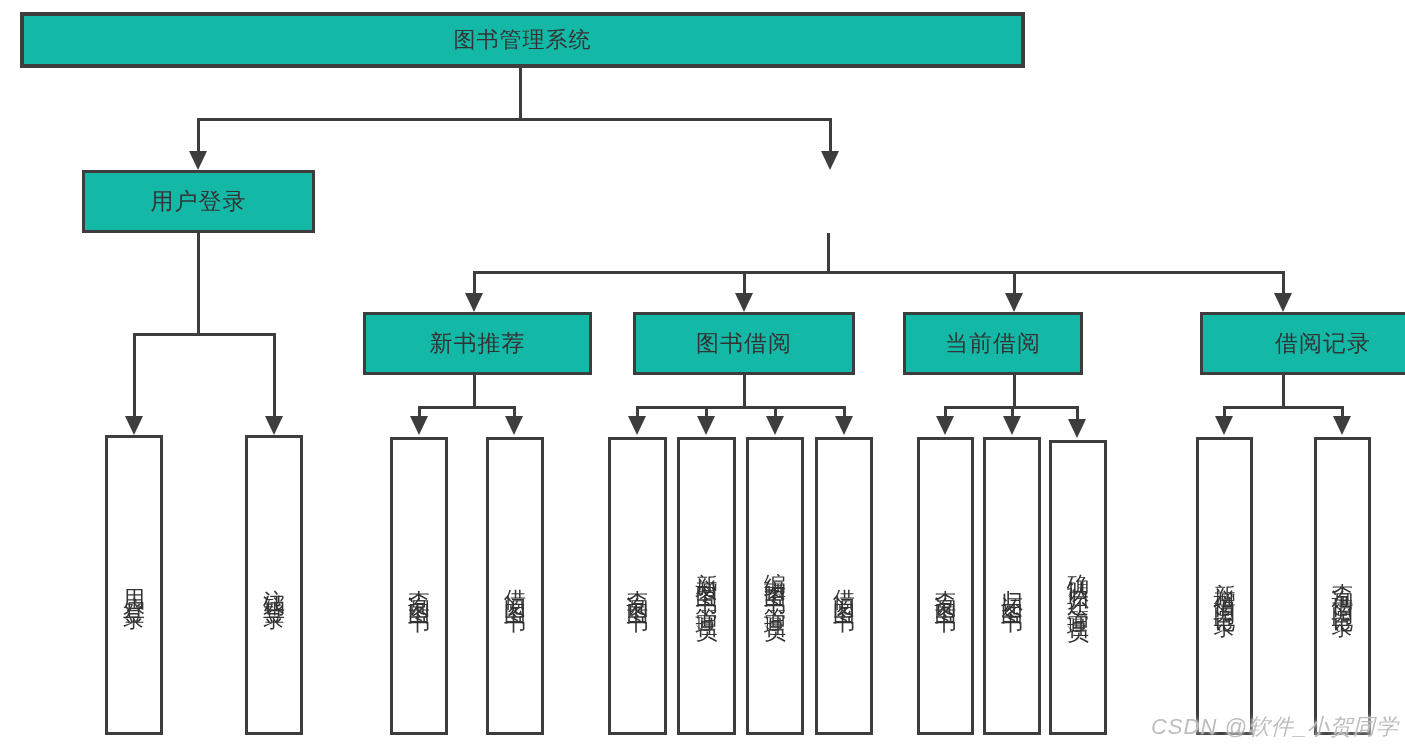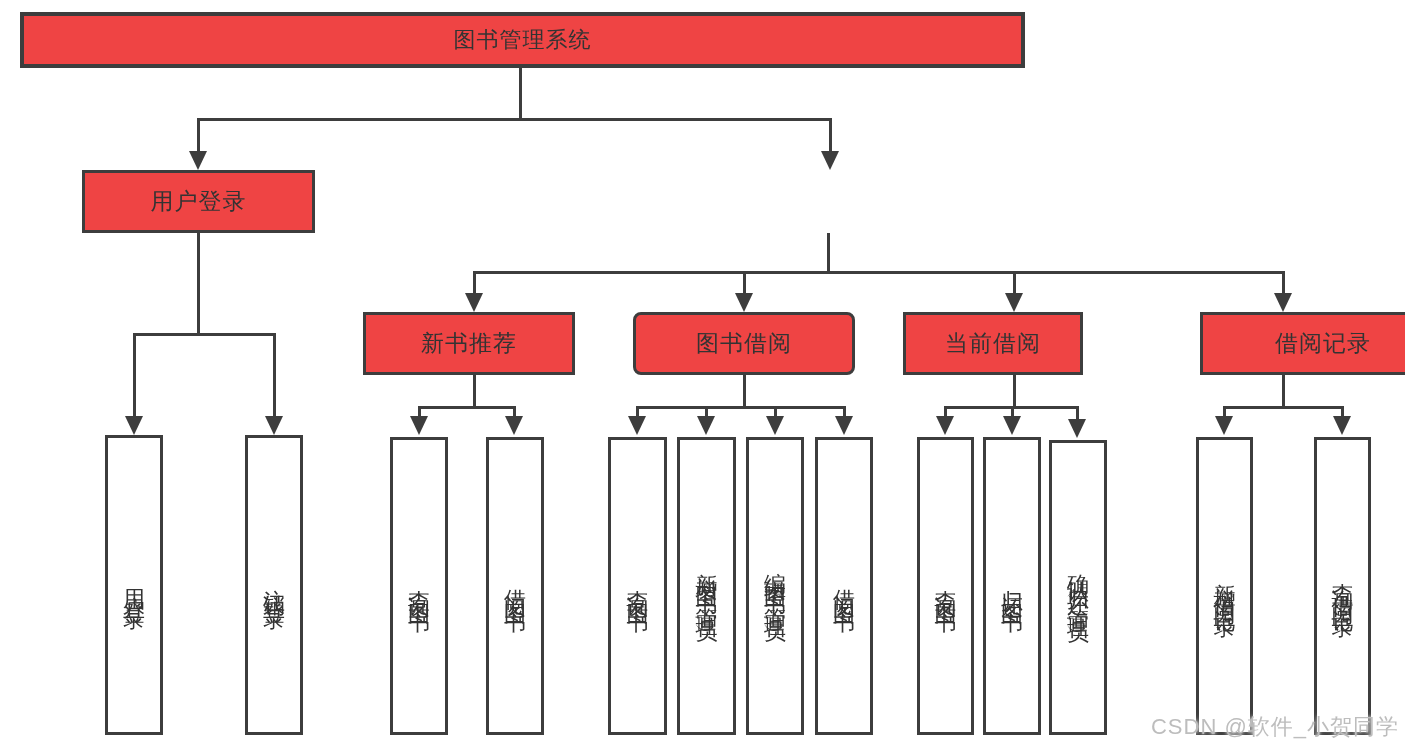--- a/index.html
+++ b/index.html
@@ -14,21 +14,21 @@
     height: 747px;
     background: #ffffff;
     overflow: hidden;
     color: #333333;
   }
   
   .node {
     position: absolute;
     box-sizing: border-box;
     border: 3px solid #3d3d3d;
-    background: #ef4444;
+    background: #14b8a6;
     display: flex;
     align-items: center;
     justify-content: center;
     font-size: 23px;
     color: #333333;
     letter-spacing: 1px;
   }
   .node.root { border-width: 4px; font-size: 22px; }
   
   .vnode {
@@ -62,20 +62,21 @@
   .watermark {
     position: absolute;
     top: 712px;
     right: 6px;
     font-size: 22px;
     color: #bdbdbd;
     letter-spacing: 1px;
     text-shadow: 0 0 3px rgba(255,255,255,0.9), 0 0 6px rgba(255,255,255,0.8);
     z-index: 20;
     white-space: nowrap;
+    font-style: italic;
   }
 </style>
 </head>
 <body>
 
 <div id="canvas">
 
   <div class="node root" style="left:20px; top:12px; width:1005px; height:56px;">
     <span>图书管理系统</span>
   </div>
@@ -102,24 +103,24 @@
   <div class="hline" style="left:473px; top:271px; width:811px;"></div>
   <div class="vline" style="left:473px; top:271px; height:25px;"></div>
   <div class="ahead" style="left:465px; top:293px;"></div>
   <div class="vline" style="left:743px; top:271px; height:25px;"></div>
   <div class="ahead" style="left:735px; top:293px;"></div>
   <div class="vline" style="left:1013px; top:271px; height:25px;"></div>
   <div class="ahead" style="left:1005px; top:293px;"></div>
   <div class="vline" style="left:1282px; top:271px; height:25px;"></div>
   <div class="ahead" style="left:1274px; top:293px;"></div>
 
-  <div class="node" style="left:363px; top:312px; width:212px; height:63px;">
+  <div class="node" style="left:363px; top:312px; width:229px; height:63px;">
     <span>新书推荐</span>
   </div>
-  <div class="node" style="left:633px; top:312px; width:222px; height:63px;border-radius:8px;">
+  <div class="node" style="left:633px; top:312px; width:222px; height:63px;">
     <span>图书借阅</span>
   </div>
   <div class="node" style="left:903px; top:312px; width:180px; height:63px;">
     <span>当前借阅</span>
   </div>
   <div class="node" style="left:1172px; top:312px; width:246px; height:63px;margin-left:28px;">
     <span>借阅记录</span>
   </div>
 
   <div class="vline" style="left:473px; top:375px; height:34px;"></div>

